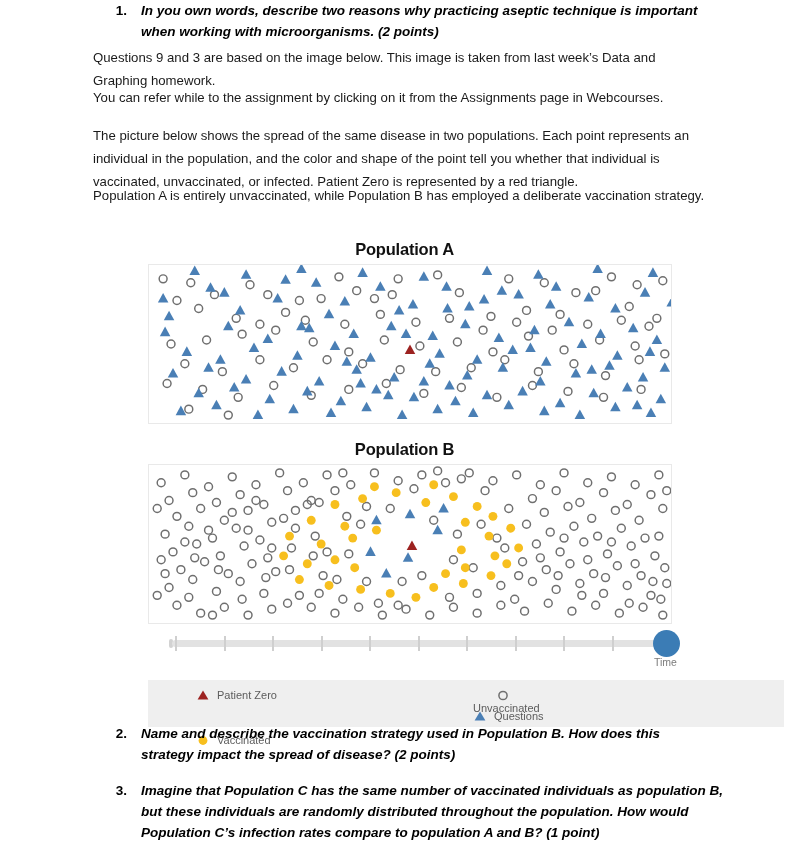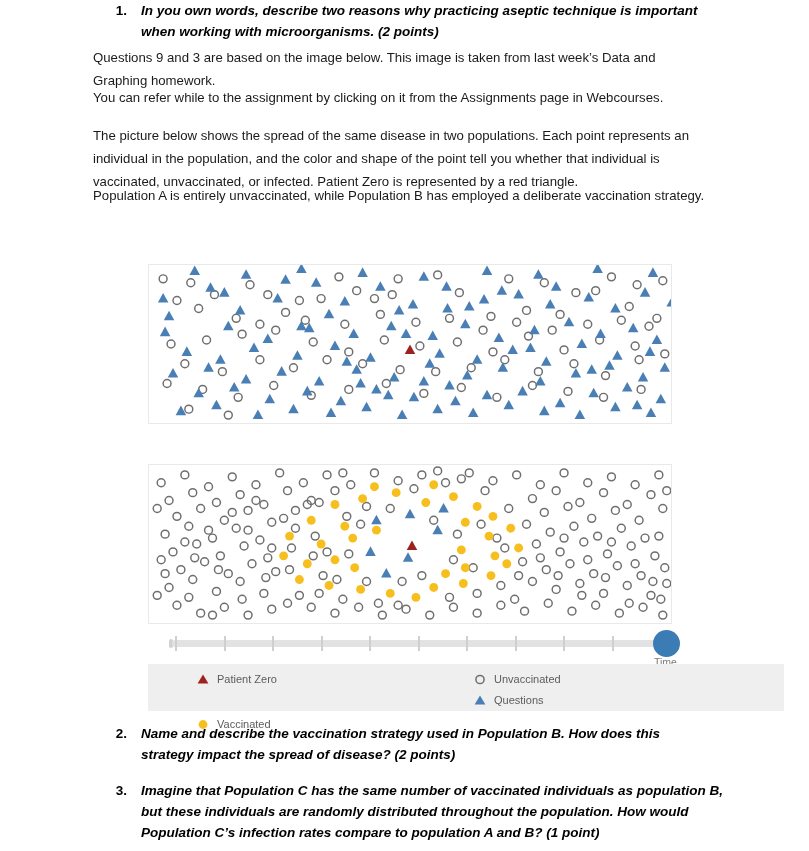--- a/index.html
+++ b/index.html
@@ -121,21 +121,21 @@
     position: absolute;
     top: 26px;
     font-size: 10.5px;
     color: #7b7b7b;
   }
 
   
   #legend {
     position: absolute;
     left: 148px;
-    top: 432px;
+    top: 448px;
     width: 620px;
     height: 47px;
     background: #efefef;
     padding-left: 16px;
   }
   .leg-item {
     position: absolute;
     display: flex;
     align-items: center;
     font-size: 11px;
@@ -158,20 +158,21 @@
   <div class="qtext">In you own words, describe two reasons why practicing aseptic technique is important when working with microorganisms. (2 points)</div>
 </div>
 
 <div class="para" style="top:46px;">Questions 9 and 3 are based on the image below. This image is taken from last week’s Data and Graphing homework.</div>
 <div class="para" style="top:86px;">You can refer while to the assignment by clicking on it from the Assignments page in Webcourses.</div>
 <div class="para" style="top:124px;">The picture below shows the spread of the same disease in two populations. Each point represents an individual in the population, and the color and shape of the point tell you whether that individual is vaccinated, unvaccinated, or infected. Patient Zero is represented by a red triangle.</div>
 <div class="para" style="top:184px;">Population A is entirely unvaccinated, while Population B has employed a deliberate vaccination strategy.</div>
 
 <div id="figure">
 
+  <div class="chart-title" style="top:8px;">Population A</div>
   <div class="panel" style="top:32px; height:160px;">
     <svg id="chart-a" width="522" height="158" viewBox="0 0 524 160">
         <g>
           <circle cx="12" cy="14" r="4" fill="none" stroke="#6f6f6f" stroke-width="1.5"></circle>
           <circle cx="40" cy="18" r="4" fill="none" stroke="#6f6f6f" stroke-width="1.5"></circle>
           <circle cx="100" cy="20" r="4" fill="none" stroke="#6f6f6f" stroke-width="1.5"></circle>
           <circle cx="118" cy="30" r="4" fill="none" stroke="#6f6f6f" stroke-width="1.5"></circle>
           <circle cx="150" cy="36" r="4" fill="none" stroke="#6f6f6f" stroke-width="1.5"></circle>
           <circle cx="190" cy="12" r="4" fill="none" stroke="#6f6f6f" stroke-width="1.5"></circle>
           <circle cx="226" cy="34" r="4" fill="none" stroke="#6f6f6f" stroke-width="1.5"></circle>
@@ -371,20 +372,21 @@
           <polygon points="198,92.4 203.32,102.032 192.68,102.032" fill="#4a7fb5"></polygon>
           <polygon points="240,126.4 245.32,136.032 234.68,136.032" fill="#4a7fb5"></polygon>
           <polygon points="308,132.4 313.32,142.032 302.68,142.032" fill="#4a7fb5"></polygon>
         </g>
         <g>
           <polygon points="262,80.4 267.32,90.032 256.68,90.032" fill="#9c2220"></polygon>
         </g>
       </svg>
   </div>
 
+  <div class="chart-title" style="top:208px;">Population B</div>
   <div class="panel" style="top:232px; height:160px;">
     <svg id="chart-b" width="522" height="158" viewBox="0 0 524 160">
         <g>
           <circle cx="10" cy="18" r="4" fill="none" stroke="#6f6f6f" stroke-width="1.5"></circle>
           <circle cx="34" cy="10" r="4" fill="none" stroke="#6f6f6f" stroke-width="1.5"></circle>
           <circle cx="58" cy="22" r="4" fill="none" stroke="#6f6f6f" stroke-width="1.5"></circle>
           <circle cx="82" cy="12" r="4" fill="none" stroke="#6f6f6f" stroke-width="1.5"></circle>
           <circle cx="106" cy="20" r="4" fill="none" stroke="#6f6f6f" stroke-width="1.5"></circle>
           <circle cx="130" cy="8" r="4" fill="none" stroke="#6f6f6f" stroke-width="1.5"></circle>
           <circle cx="154" cy="18" r="4" fill="none" stroke="#6f6f6f" stroke-width="1.5"></circle>
@@ -652,21 +654,21 @@
       <span>Patient Zero</span>
     </div>
     <div class="leg-item" style="left:48px; top:29px;margin-top:24px;">
       <span class="leg-mark">
         <svg width="14" height="14" viewBox="0 0 14 14">
             <circle cx="7" cy="7.5" r="4.4" fill="#f7bf1e"></circle>
           </svg>
       </span>
       <span>Vaccinated</span>
     </div>
-    <div class="leg-item" style="left:325px; top:8px;">
+    <div class="leg-item" style="left:325px; top:8px;flex-direction:column;">
       <span class="leg-mark">
         <svg width="14" height="14" viewBox="0 0 14 14">
             <circle cx="7" cy="7.5" r="4.1" fill="none" stroke="#6f6f6f" stroke-width="1.5"></circle>
           </svg>
       </span>
       <span>Unvaccinated</span>
     </div>
     <div class="leg-item" style="left:325px; top:29px;">
       <span class="leg-mark">
         <svg width="14" height="14" viewBox="0 0 14 14">

